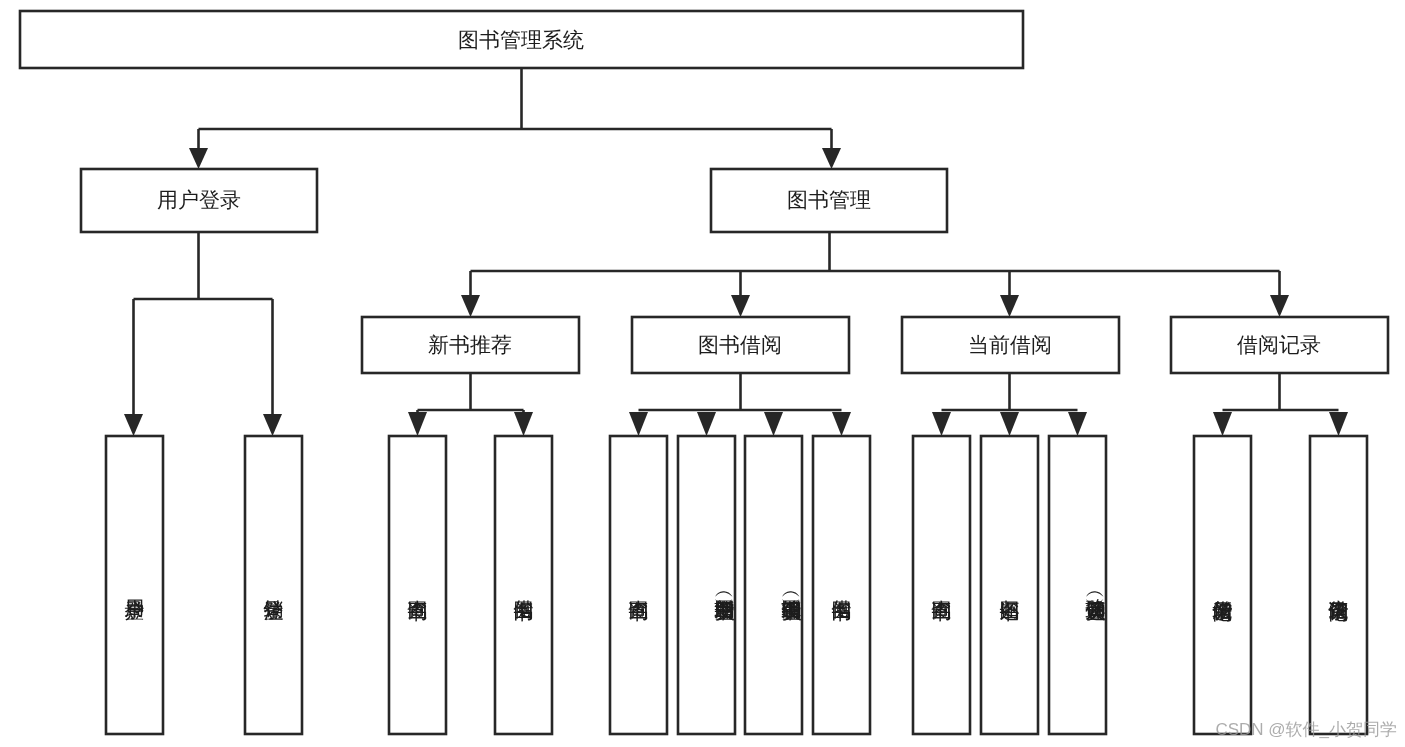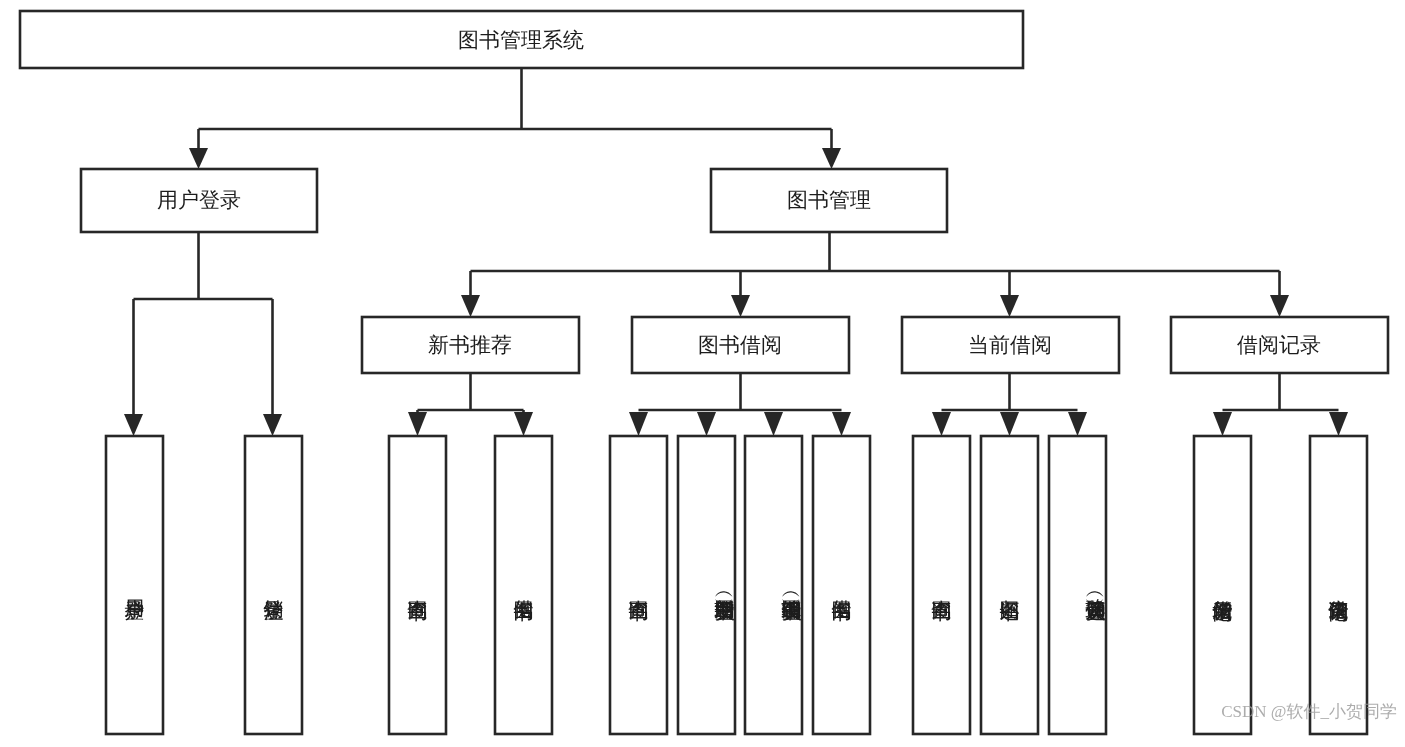--- a/index.html
+++ b/index.html
@@ -58,22 +58,22 @@
     display: flex;
     align-items: center;
     justify-content: center;
     white-space: pre;
     letter-spacing: 0.5px;
     user-select: none;
   }
   .watermark {
     position: absolute;
     right: 8px;
-    bottom: 24px;
-    font-family: Liberation Serif, serif;
+    bottom: 6px;
+    font-family: Liberation Sans, sans-serif;
     font-size: 17px;
     color: #9b9b9b;
     opacity: 0.82;
     white-space: pre;
     user-select: none;
   }
 </style>
 </head>
 <body>
 

